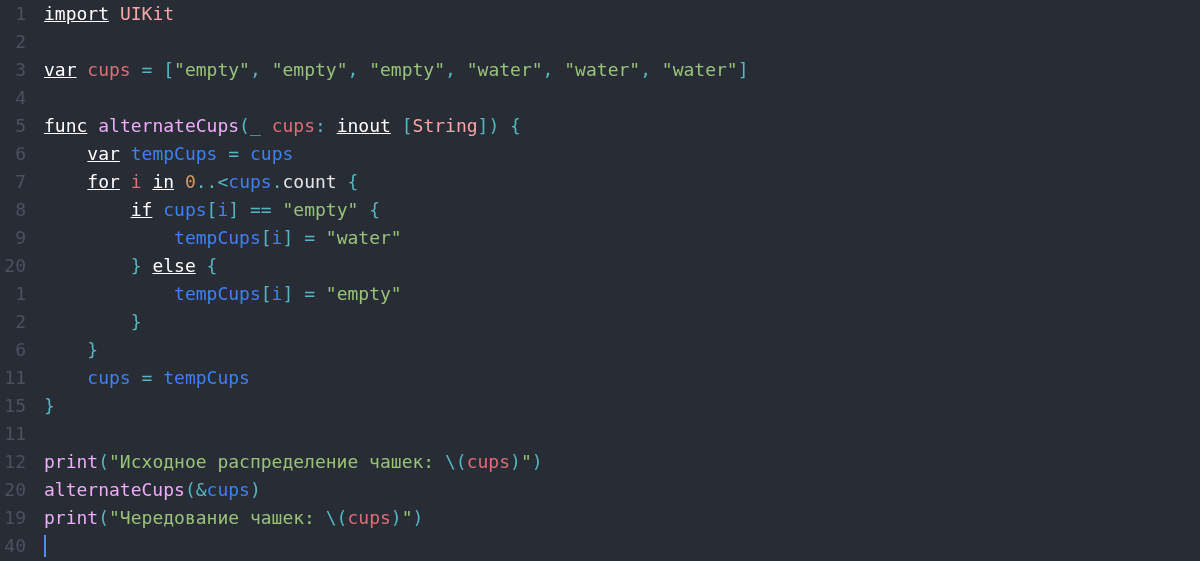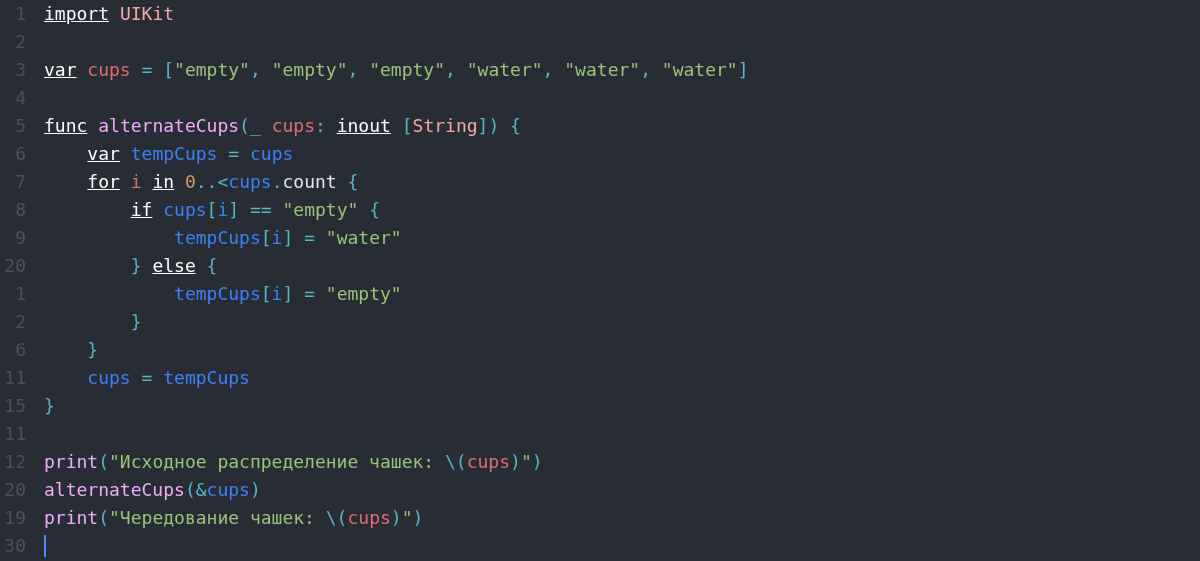--- a/index.html
+++ b/index.html
@@ -37,16 +37,16 @@
       <div>20</div>
       <div>1</div>
       <div>2</div>
       <div>6</div>
       <div>11</div>
       <div>15</div>
       <div>11</div>
       <div>12</div>
       <div>20</div>
       <div>19</div>
-      <div>30</div>
+      <div>40</div>
     </div>
   <div class="code"><div class="line"><span class="tok-kw">import</span><span class="tok-plain"> </span><span class="tok-type">UIKit</span></div><div class="line"></div><div class="line"><span class="tok-kw">var</span><span class="tok-plain"> </span><span class="tok-id">cups</span><span class="tok-plain"> </span><span class="tok-op">=</span><span class="tok-plain"> </span><span class="tok-op">[</span><span class="tok-str">"empty"</span><span class="tok-op">,</span><span class="tok-plain"> </span><span class="tok-str">"empty"</span><span class="tok-op">,</span><span class="tok-plain"> </span><span class="tok-str">"empty"</span><span class="tok-op">,</span><span class="tok-plain"> </span><span class="tok-str">"water"</span><span class="tok-op">,</span><span class="tok-plain"> </span><span class="tok-str">"water"</span><span class="tok-op">,</span><span class="tok-plain"> </span><span class="tok-str">"water"</span><span class="tok-op">]</span></div><div class="line"></div><div class="line"><span class="tok-kw">func</span><span class="tok-plain"> </span><span class="tok-fn">alternateCups</span><span class="tok-op">(</span><span class="tok-op">_</span><span class="tok-plain"> </span><span class="tok-id">cups</span><span class="tok-op">:</span><span class="tok-plain"> </span><span class="tok-kw">inout</span><span class="tok-plain"> </span><span class="tok-op">[</span><span class="tok-type">String</span><span class="tok-op">])</span><span class="tok-plain"> </span><span class="tok-op">{</span></div><div class="line"><span class="tok-plain">    </span><span class="tok-kw">var</span><span class="tok-plain"> </span><span class="tok-plain">tempCups</span><span class="tok-plain"> </span><span class="tok-op">=</span><span class="tok-plain"> </span><span class="tok-plain">cups</span></div><div class="line"><span class="tok-plain">    </span><span class="tok-kw">for</span><span class="tok-plain"> </span><span class="tok-id">i</span><span class="tok-plain"> </span><span class="tok-kw">in</span><span class="tok-plain"> </span><span class="tok-num">0</span><span class="tok-op">..</span><span class="tok-op">&lt;</span><span class="tok-plain">cups</span><span class="tok-op">.</span><span class="tok-prop">count</span><span class="tok-plain"> </span><span class="tok-op">{</span></div><div class="line"><span class="tok-plain">        </span><span class="tok-kw">if</span><span class="tok-plain"> </span><span class="tok-plain">cups</span><span class="tok-op">[</span><span class="tok-plain">i</span><span class="tok-op">]</span><span class="tok-plain"> </span><span class="tok-op">==</span><span class="tok-plain"> </span><span class="tok-str">"empty"</span><span class="tok-plain"> </span><span class="tok-op">{</span></div><div class="line"><span class="tok-plain">            </span><span class="tok-plain">tempCups</span><span class="tok-op">[</span><span class="tok-plain">i</span><span class="tok-op">]</span><span class="tok-plain"> </span><span class="tok-op">=</span><span class="tok-plain"> </span><span class="tok-str">"water"</span></div><div class="line"><span class="tok-plain">        </span><span class="tok-op">}</span><span class="tok-plain"> </span><span class="tok-kw">else</span><span class="tok-plain"> </span><span class="tok-op">{</span></div><div class="line"><span class="tok-plain">            </span><span class="tok-plain">tempCups</span><span class="tok-op">[</span><span class="tok-plain">i</span><span class="tok-op">]</span><span class="tok-plain"> </span><span class="tok-op">=</span><span class="tok-plain"> </span><span class="tok-str">"empty"</span></div><div class="line"><span class="tok-plain">        </span><span class="tok-op">}</span></div><div class="line"><span class="tok-plain">    </span><span class="tok-op">}</span></div><div class="line"><span class="tok-plain">    </span><span class="tok-plain">cups</span><span class="tok-plain"> </span><span class="tok-op">=</span><span class="tok-plain"> </span><span class="tok-plain">tempCups</span></div><div class="line"><span class="tok-op">}</span></div><div class="line"></div><div class="line"><span class="tok-fn">print</span><span class="tok-op">(</span><span class="tok-str">"Исходное распределение чашек: </span><span class="tok-esc">\(</span><span class="tok-id">cups</span><span class="tok-esc">)</span><span class="tok-str">"</span><span class="tok-op">)</span></div><div class="line"><span class="tok-fn">alternateCups</span><span class="tok-op">(</span><span class="tok-op">&amp;</span><span class="tok-plain">cups</span><span class="tok-op">)</span></div><div class="line"><span class="tok-fn">print</span><span class="tok-op">(</span><span class="tok-str">"Чередование чашек: </span><span class="tok-esc">\(</span><span class="tok-id">cups</span><span class="tok-esc">)</span><span class="tok-str">"</span><span class="tok-op">)</span></div><div class="line"><span class="cursor"></span></div></div>
 </div>
 
 </body></html>

